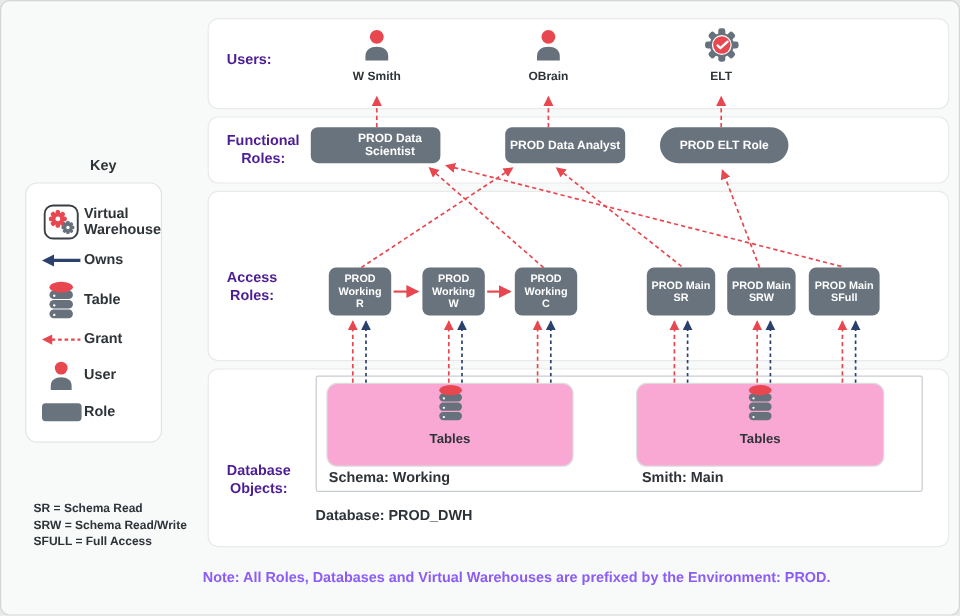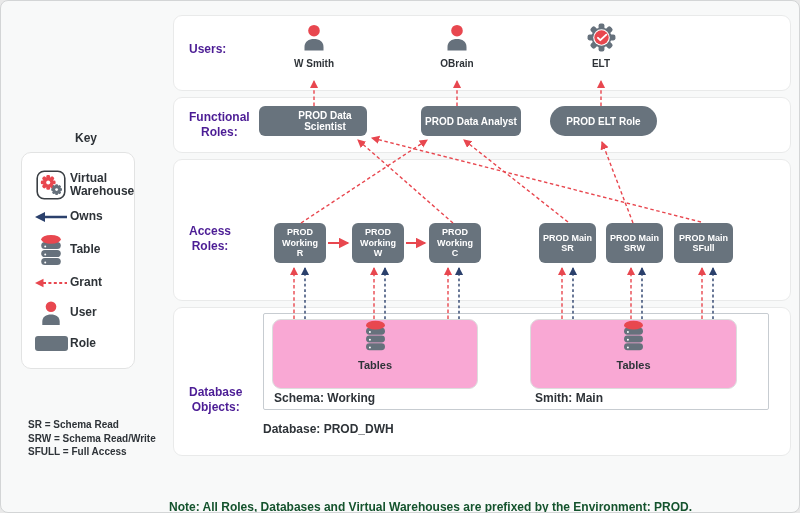--- a/index.html
+++ b/index.html
@@ -32,21 +32,21 @@
     font-size:12px;font-weight:700;}
   .key-box{position:absolute;left:20px;top:151px;width:114px;height:217px;
     background:#ffffff;border:1px solid #e2e3e3;border-radius:10px;box-sizing:border-box;
     display:flex;flex-direction:column;justify-content:space-evenly;padding:6px 6px 6px 10px;}
   .key-item{display:flex;align-items:center;}
   .key-icon{width:38px;display:flex;align-items:center;justify-content:center;flex:0 0 38px;}
   .key-label{font-size:12px;font-weight:700;line-height:13px;width:78px;}
   .role-chip{width:33px;height:15px;background:#68737d;border-radius:3px;}
   .footnotes{position:absolute;left:27px;top:417px;font-size:10px;font-weight:700;
     line-height:13.5px;}
-  .note{position:absolute;left:168px;top:473px;font-size:12px;font-weight:700;color:#14532d;margin-top:26px;}
+  .note{position:absolute;left:168px;top:473px;font-size:12px;font-weight:700;color:#8b5cf6;}
   #edges-svg{position:absolute;left:0;top:0;pointer-events:none;}
   line.grant{stroke:#e8474f;stroke-width:1.4;stroke-dasharray:3.5 2.6;}
   line.owns{stroke:#2b406c;stroke-width:1.4;stroke-dasharray:2.8 2.6;}
   line.solidred{stroke:#e8474f;stroke-width:1.8;}
 </style>
 </head>
 <body>
 
 <div class="canvas">
 

